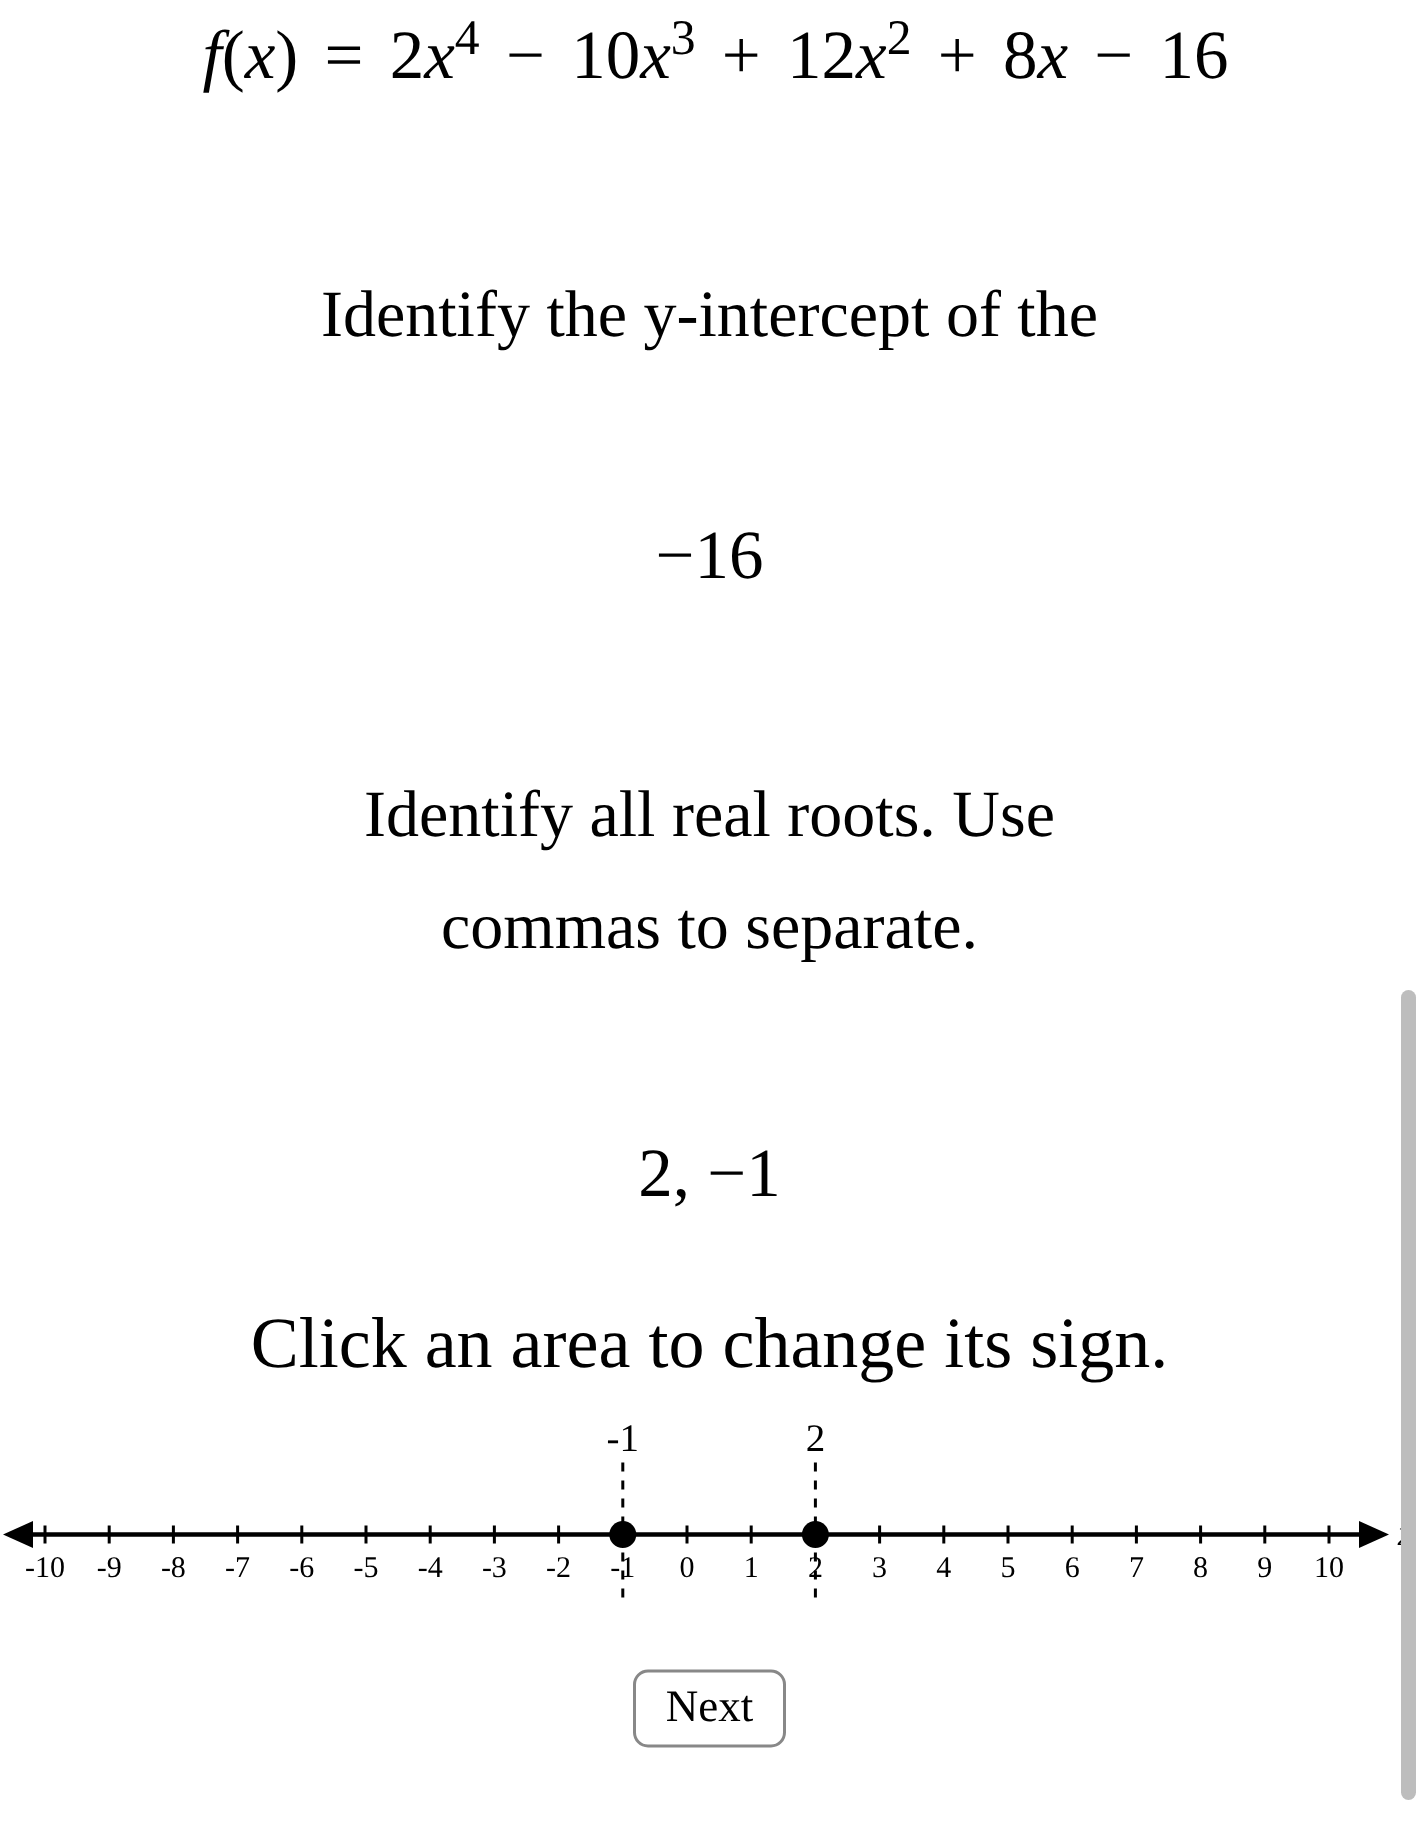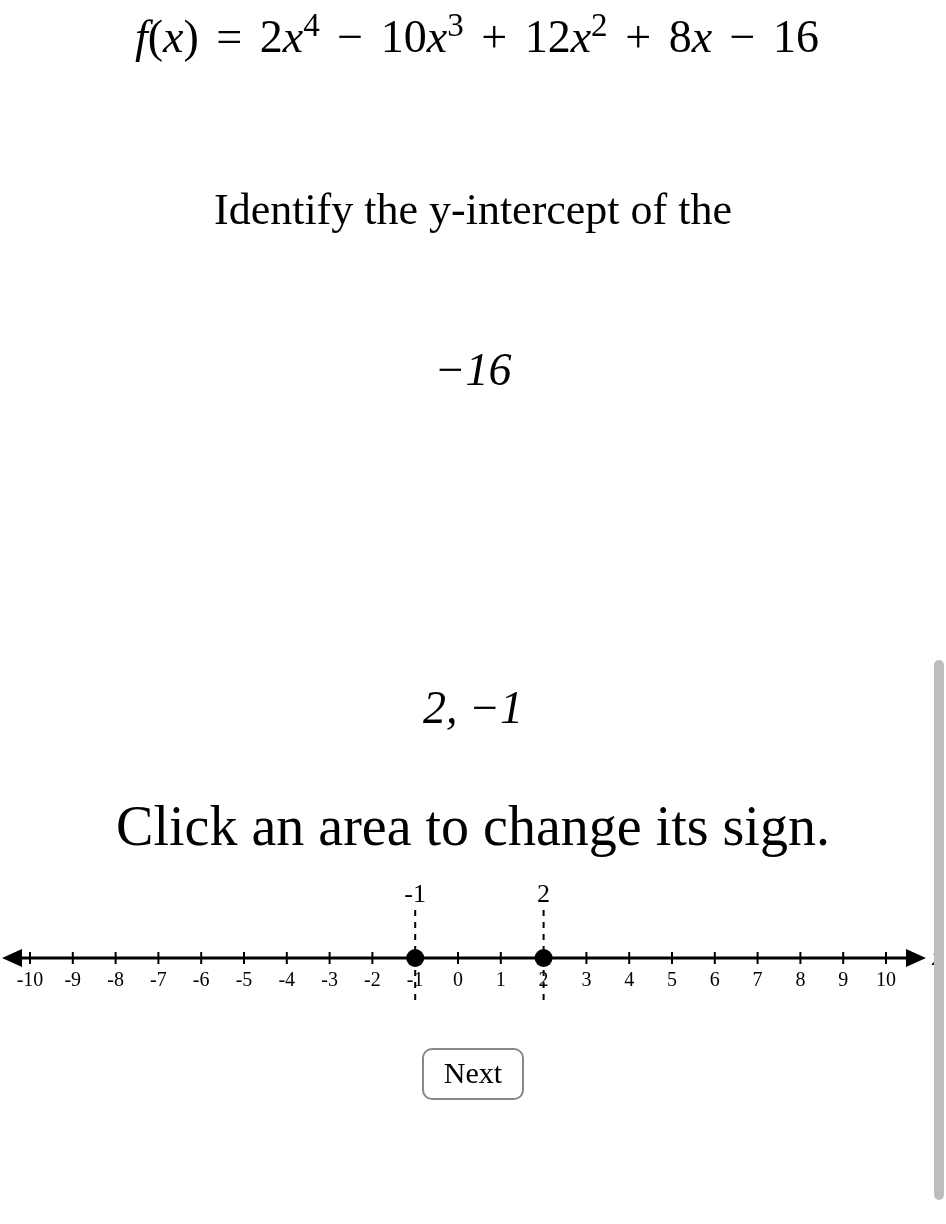--- a/index.html
+++ b/index.html
@@ -42,26 +42,25 @@
     font-size:44px;
     text-align:center;
     line-height:1.7;
     padding:0 40px;
   }
   .p1{ margin-top:110px;text-align:center; }
   .answer{
     font-size:46px;
     text-align:center;
     font-family:"Times New Roman",serif;
-    font-style:italic;
   }
   .a1{ margin-top:95px; }
   .p2{ margin-top:110px; }
   .a2{ margin-top:100px; }
-  .p3{ margin-top:60px; font-size:56px; text-align:center; }
+  .p3{ margin-top:60px; font-size:48px; text-align:center; }
   .minus{ font-family:"Times New Roman",serif; }
   
   .numline-wrap{
     position:relative;
     width:946px;
     height:170px;
     margin-top:10px;
   }
   .numline-wrap svg{
     position:absolute;
@@ -138,21 +137,22 @@
 
   <div class="prompt p1">
     <span>Identify the y-intercept of the</span><br>
   </div>
 
   <div class="answer a1">
     <span class="minus">−16</span>
   </div>
 
   <div class="prompt p2">
-    <br>
+    <span>Identify all real roots. Use</span><br>
+    <span>commas to separate.</span>
   </div>
 
   <div class="answer a2">
     <span class="minus">2, −1</span>
   </div>
 
   <div class="p3">
     <span>Click an area to change its sign.</span>
   </div>
 

